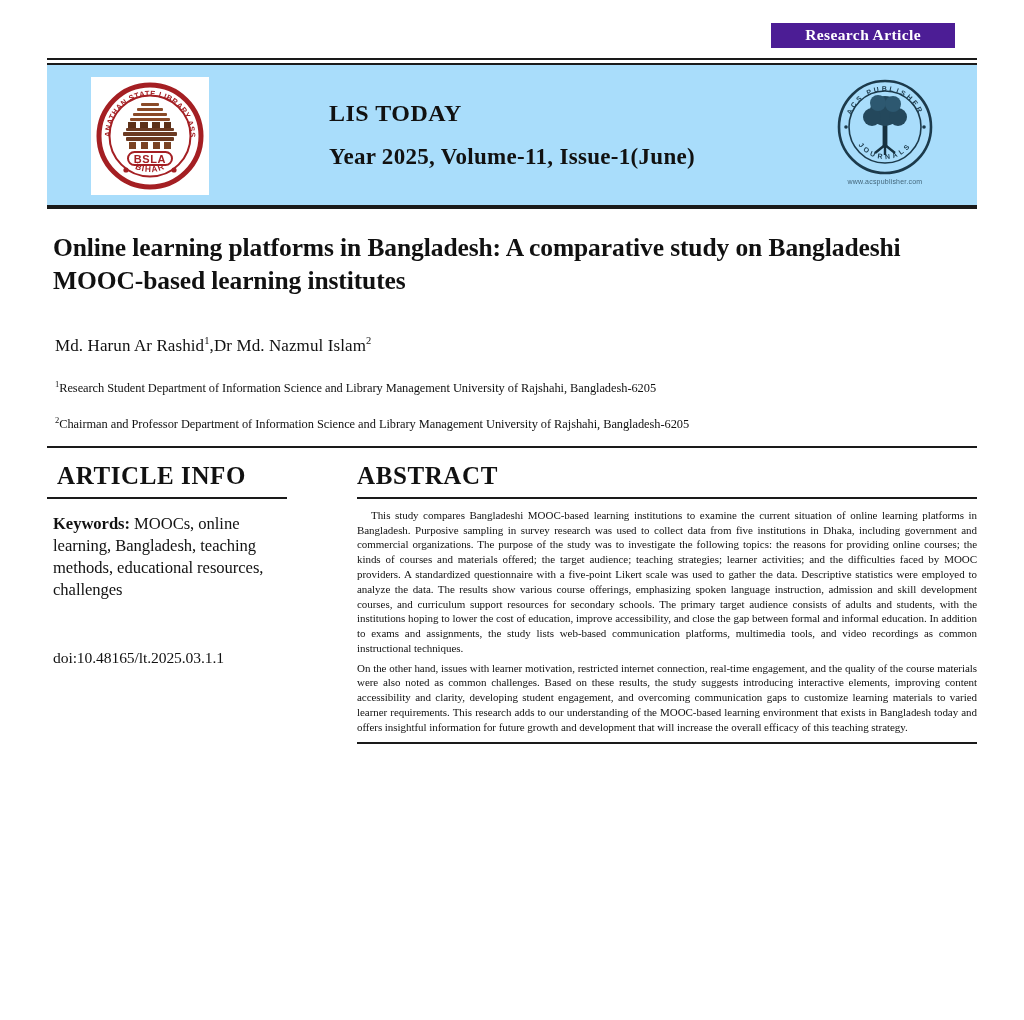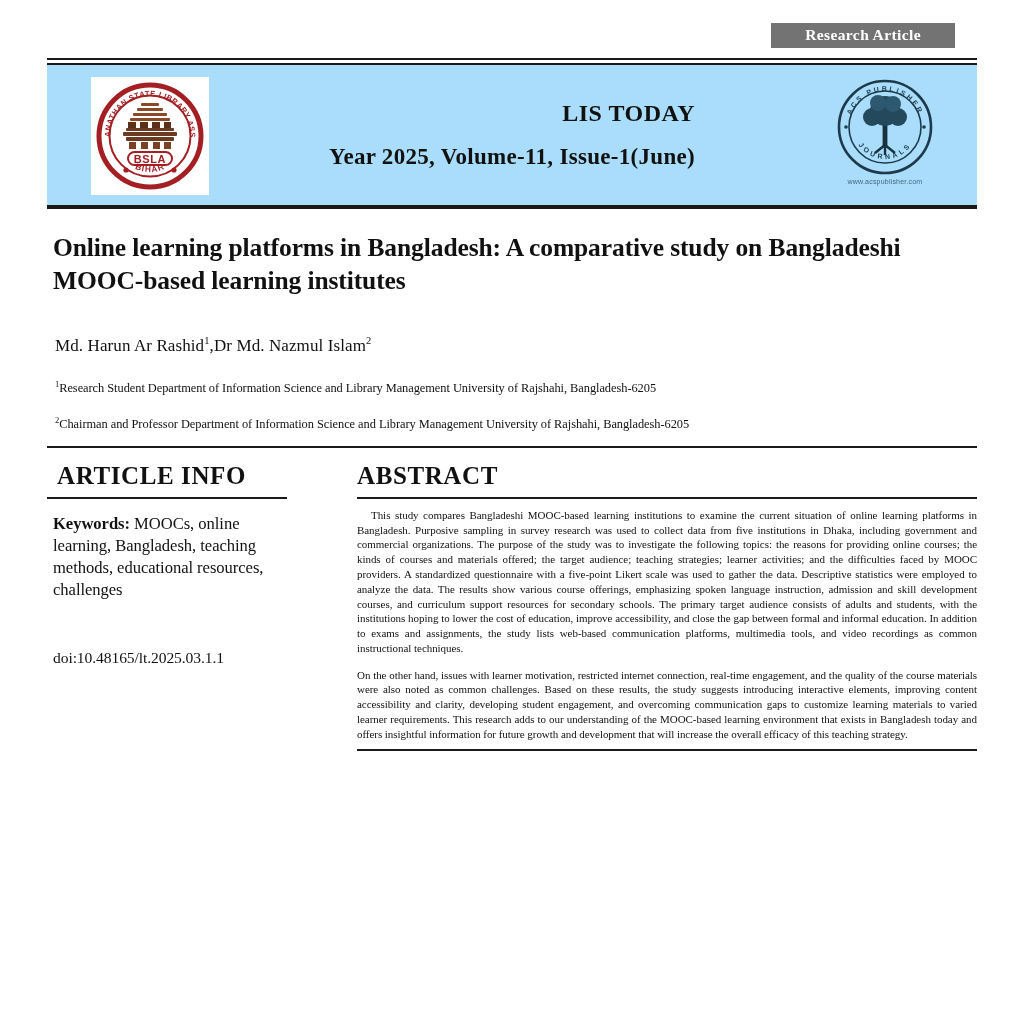--- a/index.html
+++ b/index.html
@@ -26,21 +26,21 @@
 
   
   .ribbon-row {
     position: relative;
     height: 58px;
   }
   .ribbon {
     position: absolute;
     right: 22px;
     top: 23px;
-    background: #737373;
+    background: #4c1d95;
     color: #ffffff;
     font-family: "Liberation Serif", serif;
     font-weight: bold;
     font-size: 15.5px;
     letter-spacing: 0.4px;
     padding: 4px 34px 5px 34px;
     text-align: center;
     line-height: 1.05;
   }
 
@@ -53,21 +53,21 @@
   }
   .banner {
     background: #a9ddfb;
     height: 140px;
     position: relative;
     display: flex;
     align-items: center;
     justify-content: center;
   }
   .banner-center {
-    text-align: right;
+    text-align: left;
     line-height: 1.5;
   }
   .banner-title {
     font-family: "Liberation Serif", serif;
     font-weight: bold;
     font-size: 24px;
     letter-spacing: 0.5px;
     color: #111;
   }
   .banner-sub {
@@ -211,21 +211,21 @@
   .abs-para {
     font-family: "Liberation Serif", serif;
     font-size: 11px;
     line-height: 1.345;
     text-align: justify;
     text-justify: inter-word;
     letter-spacing: -0.05px;
     margin: 9px 0 0 0;
   }
   .abs-para.first { text-indent: 14px; }
-  .abs-para.second { margin-top: 12px; }
+  .abs-para.second { margin-top: 5px; }
 
   .rule-bottom {
     border-top: 2.5px solid #1a1a1a;
     margin-top: 7px;
   }
 </style>
 </head>
 <body>
 
 <div class="page">

